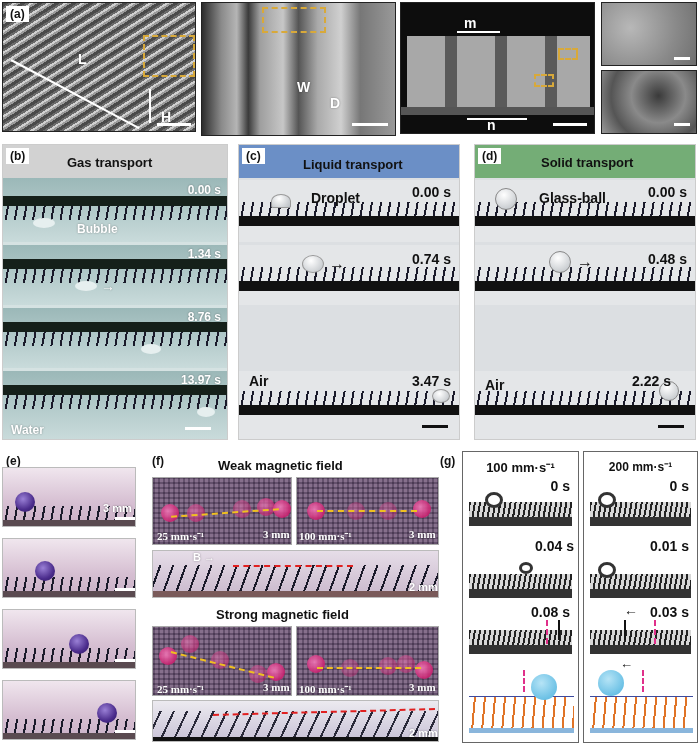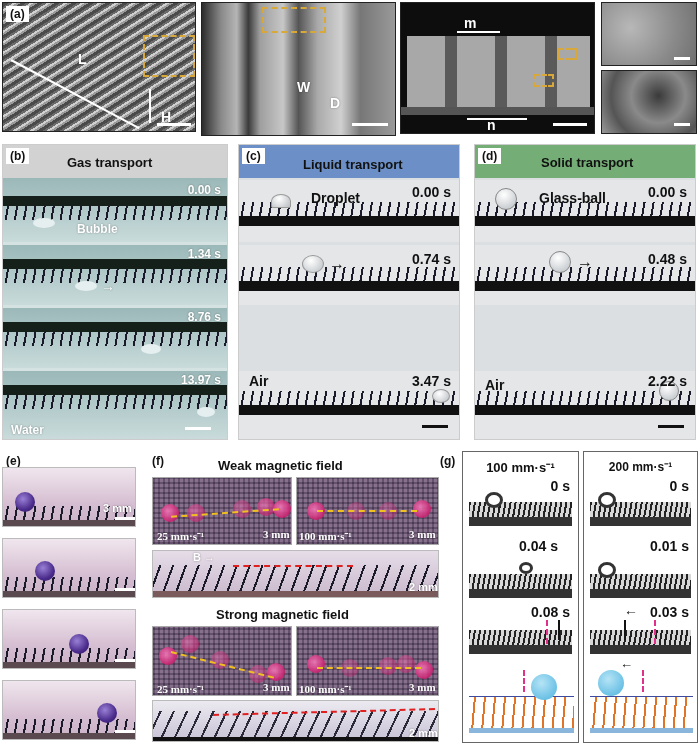--- a/index.html
+++ b/index.html
@@ -162,21 +162,21 @@
     <div class="bar" style="top:36px;"></div>
     <div class="abs" style="left:74px;top:6px;width:22px;height:22px;border-radius:50%;background:radial-gradient(circle at 40% 30%,#fff,#b8bdc2);border:1px solid #888;"></div>
     <div class="abs btxt" style="left:102px;top:8px;font-size:16px;">→</div>
     <div class="abs btxt" style="right:8px;top:6px;">0.48 s</div>
   </div>
   <div class="strip" style="top:226px;height:68px;background:#e4e6e8;">
     <div class="comb" style="top:20px;"></div>
     <div class="bar" style="top:34px;"></div>
     <div class="abs" style="left:184px;top:10px;width:20px;height:20px;border-radius:50%;background:radial-gradient(circle at 40% 30%,#fff,#b8bdc2);border:1px solid #888;"></div>
     <div class="abs btxt" style="left:10px;top:6px;">Air</div>
-    <div class="abs btxt" style="right:8px;top:2px;">2.22 s</div>
+    <div class="abs btxt" style="right:24px;top:2px;">2.22 s</div>
     <div class="abs scaleb" style="left:183px;top:54px;width:26px;"></div>
   </div>
 </div>
 
 <div class="abs lbl" style="left:6px;top:454px;">(e)</div>
 <div class="abs panel-e" style="left:2px;top:467px;width:134px;height:60px;">
   <div class="comb" style="top:38px;"></div>
   <div class="abs" style="left:0;right:0;top:52px;height:8px;background:#5a4a50;"></div>
   <div class="ball-e" style="left:12px;top:24px;"></div>
   <div class="abs wtxt" style="left:100px;top:34px;font-size:11px;">3 mm</div>
@@ -259,21 +259,21 @@
   <div class="abs wtxt" style="left:256px;top:26px;font-size:11px;">2 mm</div>
 </div>
 
 <div class="abs lbl" style="left:440px;top:454px;">(g)</div>
 
 <div class="abs gbox" style="left:462px;top:451px;width:117px;height:292px;">
   <div class="abs btxt" style="left:0;right:0;top:6px;text-align:center;font-size:13px;">100 mm·s⁻¹</div>
   <div class="abs btxt" style="right:8px;top:26px;">0 s</div>
   <div class="gimg" style="top:50px;"></div>
   <div class="abs" style="left:22px;top:40px;width:18px;height:16px;border-radius:50%;border:3px solid #333;background:#fff;"></div>
-  <div class="abs btxt" style="right:20px;top:86px;text-align:center;">0.04 s</div>
+  <div class="abs btxt" style="right:4px;top:86px;text-align:center;">0.04 s</div>
   <div class="gimg" style="top:122px;"></div>
   <div class="abs" style="left:56px;top:110px;width:14px;height:12px;border-radius:50%;border:3px solid #333;background:#fff;"></div>
   <div class="abs btxt" style="right:8px;top:152px;">0.08 s</div>
   <div class="gimg" style="top:178px;"></div>
   <div class="abs" style="left:83px;top:168px;width:0;height:24px;border-left:2px dashed #e0308a;"></div>
   <div class="abs" style="left:95px;top:168px;width:0;height:20px;border-left:2px solid #111;"></div>
   <div class="abs" style="left:6px;top:214px;width:105px;height:72px;">
     <div class="abs" style="left:0;right:0;top:30px;height:32px;background:repeating-linear-gradient(95deg,transparent 0 5px,#e07428 5px 7px,transparent 7px 10px);"></div>
     <div class="abs" style="left:0;right:0;top:30px;border-top:1px solid #3c4aa0;"></div>
     <div class="abs" style="left:0;right:0;top:62px;height:5px;background:#8ab6dc;"></div>

